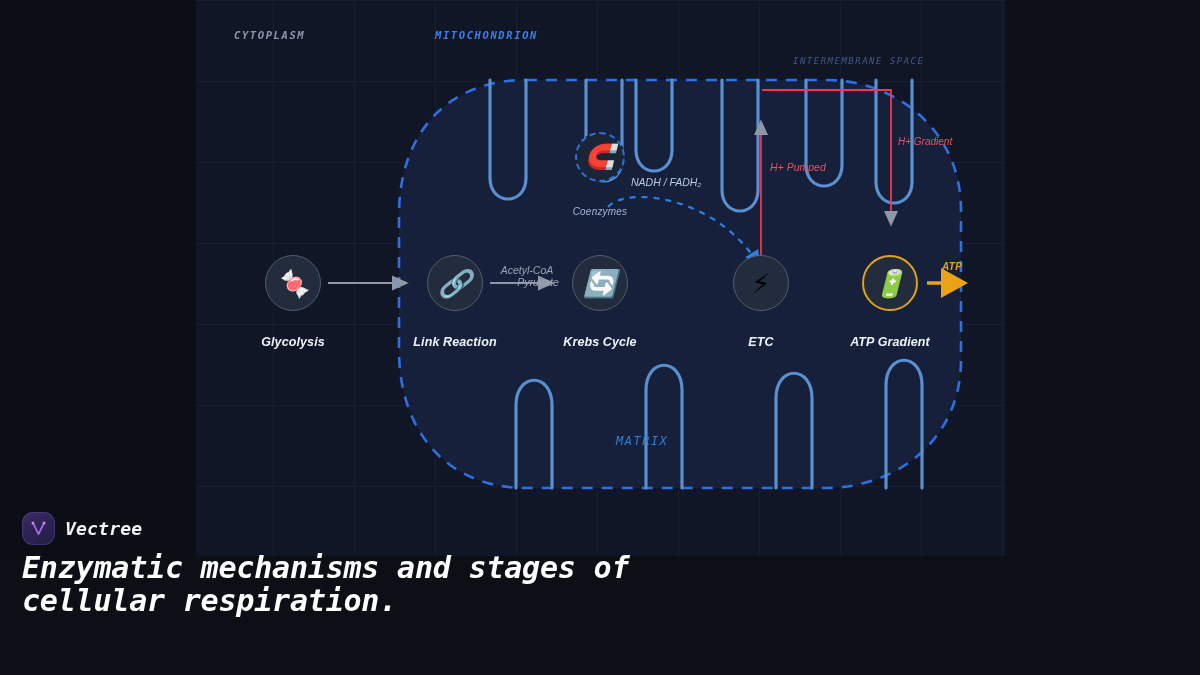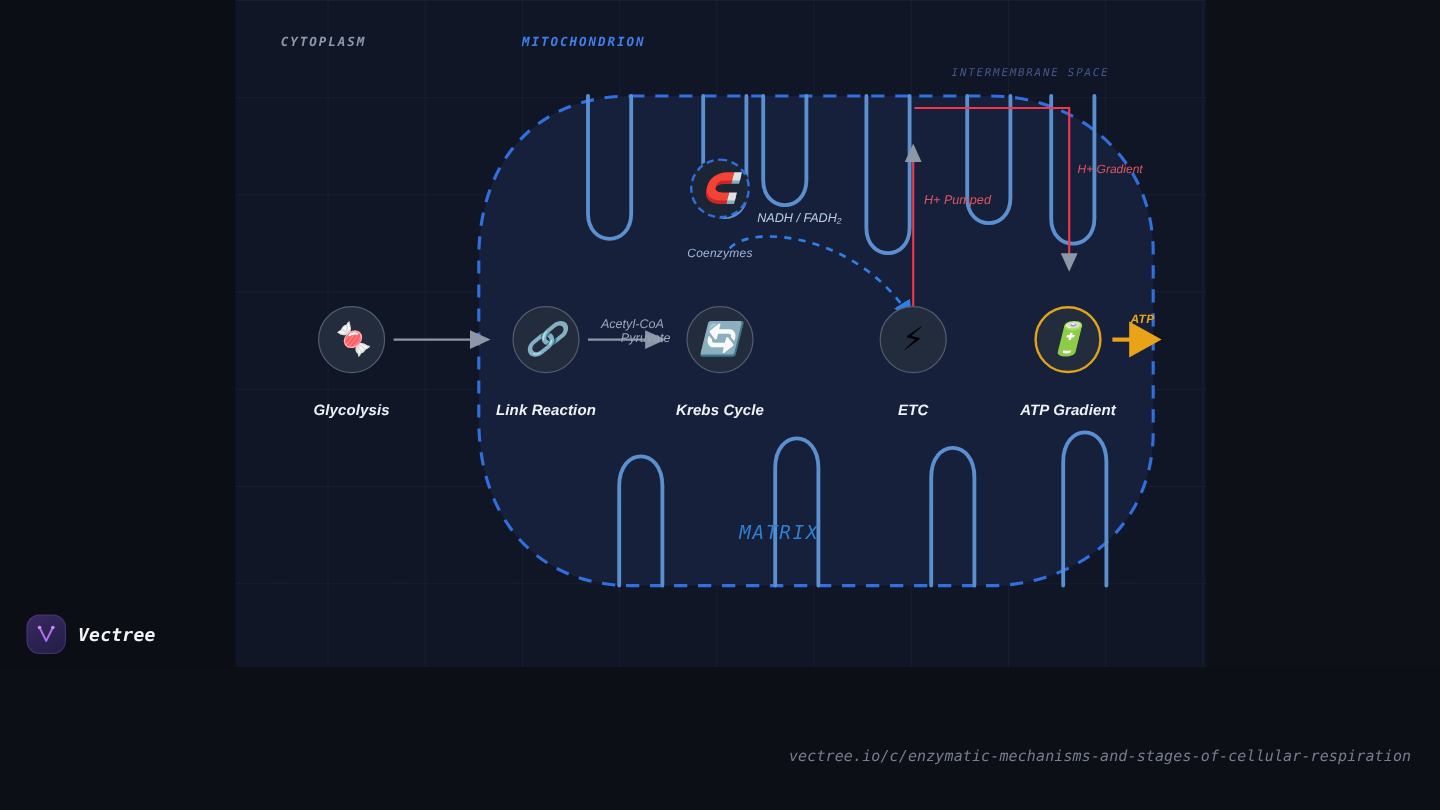--- a/index.html
+++ b/index.html
@@ -32,21 +32,21 @@
   
   .zone {
     position:absolute;
     font-family:"DejaVu Sans Mono","Liberation Mono",monospace;
     font-size:10.5px; letter-spacing:1.6px; font-weight:700;
     white-space:nowrap;
   }
   #zone-cytoplasm { left:38px; top:29px; color:#8e98ad; }
   #zone-mito      { left:239px; top:29px; color:#3f7fe8; }
   #zone-ims       { left:597px; top:56px; color:#44598a; font-size:9px; letter-spacing:1.5px; font-weight:400;}
-  #zone-matrix    { left:420px; top:434px; color:#2f7fd0; font-size:16px; letter-spacing:1.5px; font-weight:400;}
+  #zone-matrix    { left:420px; top:434px; color:#2f7fd0; font-size:12px; letter-spacing:1.5px; font-weight:400;}
 
   
   .node { position:absolute; width:112px; transform:translateX(-56px); text-align:center; }
   .node .disc {
     width:56px; height:56px; margin:0 auto; border-radius:50%;
     background:#232c3c; border:1.5px solid #525d70;
     display:flex; align-items:center; justify-content:center;
     font-size:27px; line-height:1;
     font-family:"DejaVu Sans", sans-serif;
   }
@@ -80,21 +80,21 @@
   
   .brand { position:absolute; left:22px; top:512px; display:flex; align-items:center; gap:10px; }
   .brand-mark {
     width:33px; height:33px; border-radius:11px;
     background:linear-gradient(150deg,#3b2a63 0%,#2a2250 60%,#241d46 100%);
     display:flex; align-items:center; justify-content:center;
     box-shadow:0 0 0 1px rgba(150,110,230,.22) inset;
   }
   .brand-name {
     font-family:"DejaVu Sans Mono","Liberation Mono",monospace;
-    font-size:15px; font-weight:700; color:#f2f4f8; letter-spacing:.2px;
+    font-size:18px; font-weight:700; color:#f2f4f8; letter-spacing:.2px;
   }
   #headline {
     position:absolute; left:22px; top:551px; width:640px;
     font-family:"DejaVu Sans Mono","Liberation Mono",monospace;
     font-weight:700; font-size:30px; line-height:33px;
     color:#ffffff; letter-spacing:-.2px;
   }
   #url {
     position:absolute; right:24px; top:622px;
     font-family:"DejaVu Sans Mono","Liberation Mono",monospace;
@@ -227,16 +227,16 @@
     <div class="brand-mark">
       <svg width="19" height="19" viewBox="0 0 24 24" aria-hidden="true">
         <path d="M5 5 L12 19 L19 5" fill="none" stroke="#b06ef0" stroke-width="2.1" stroke-linecap="round" stroke-linejoin="round"></path>
         <circle cx="5" cy="5" r="1.9" fill="#c98bf5"></circle>
         <circle cx="19" cy="5" r="1.9" fill="#c98bf5"></circle>
       </svg>
     </div>
     <div class="brand-name">Vectree</div>
   </div>
 
-
-  <div id="url">vectree.io/c/enzymatic-mechanisms-and-stages-of-cellular-respiration</div>
+  <div id="headline">Enzymatic mechanisms and stages of cellular respiration.</div>
+
 
 </div>
 
 </body></html>

